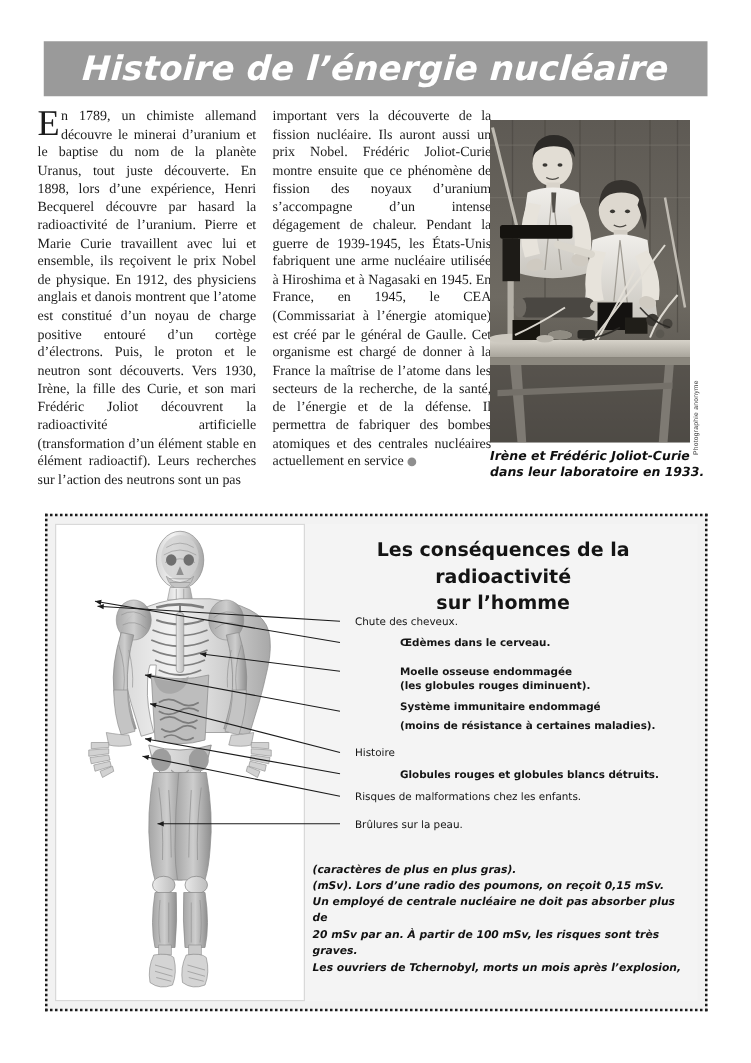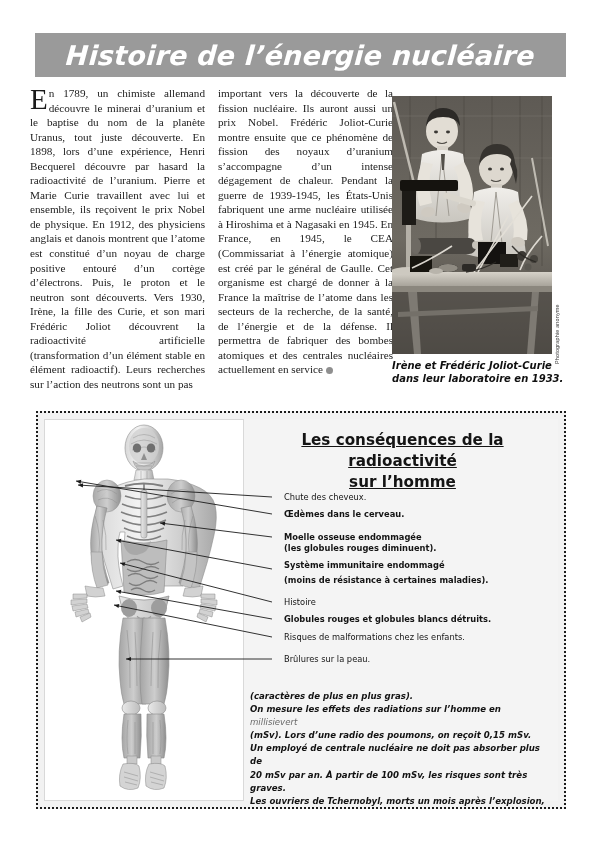--- a/index.html
+++ b/index.html
@@ -155,39 +155,38 @@
     position: absolute;
     left: 250px;
     top: 430px;
     width: 305px;
     text-align: center;
     font-family: "DejaVu Sans", sans-serif;
     font-weight: bold;
     font-size: 15.2px;
     line-height: 21px;
     color: #141414;
-    text-decoration: underline;
   }
 
   
   #effects {
     position: absolute;
     left: 284px;
     top: 492px;
     width: 275px;
   }
   .effect {
     font-family: "DejaVu Sans", sans-serif;
     font-size: 8.3px;
     line-height: 11.2px;
     color: #141414;
     position: absolute;
     left: 0;
   }
-  .effect.bold { font-weight: bold; }
+  .effect.bold { font-weight: bold; margin-left: 36px; }
 
   
   #leaders {
     position: absolute;
     left: 44px;
     top: 419px;
     width: 514px;
     height: 382px;
     pointer-events: none;
   }
@@ -568,18 +567,17 @@
     <div class="effect bold" style="top: 68px; text-align: center;">Système immunitaire endommagé</div>
     <div class="effect bold" style="top: 83px;">(moins de résistance à certaines maladies).</div>
     <div class="effect" style="top: 105px;">Histoire</div>
     <div class="effect bold" style="top: 122px;">Globules rouges et globules blancs détruits.</div>
     <div class="effect" style="top: 140px; text-align: center;">Risques de malformations chez les enfants.</div>
     <div class="effect" style="top: 162px;">Brûlures sur la peau.</div>
   </div>
 
 <div id="note">
   <div>(caractères de plus en plus gras).</div>
-  <div><span>On mesure les effets des radiations sur l’homme en </span><span class="light">millisievert</span></div>
   <div>(mSv). Lors d’une radio des poumons, on reçoit 0,15 mSv.</div>
   <div>Un employé de centrale nucléaire ne doit pas absorber plus de</div>
   <div>20 mSv par an. À partir de 100 mSv, les risques sont très graves.</div>
   <div>Les ouvriers de Tchernobyl, morts un mois après l’explosion,</div>
 </div>
 
 </body></html>

